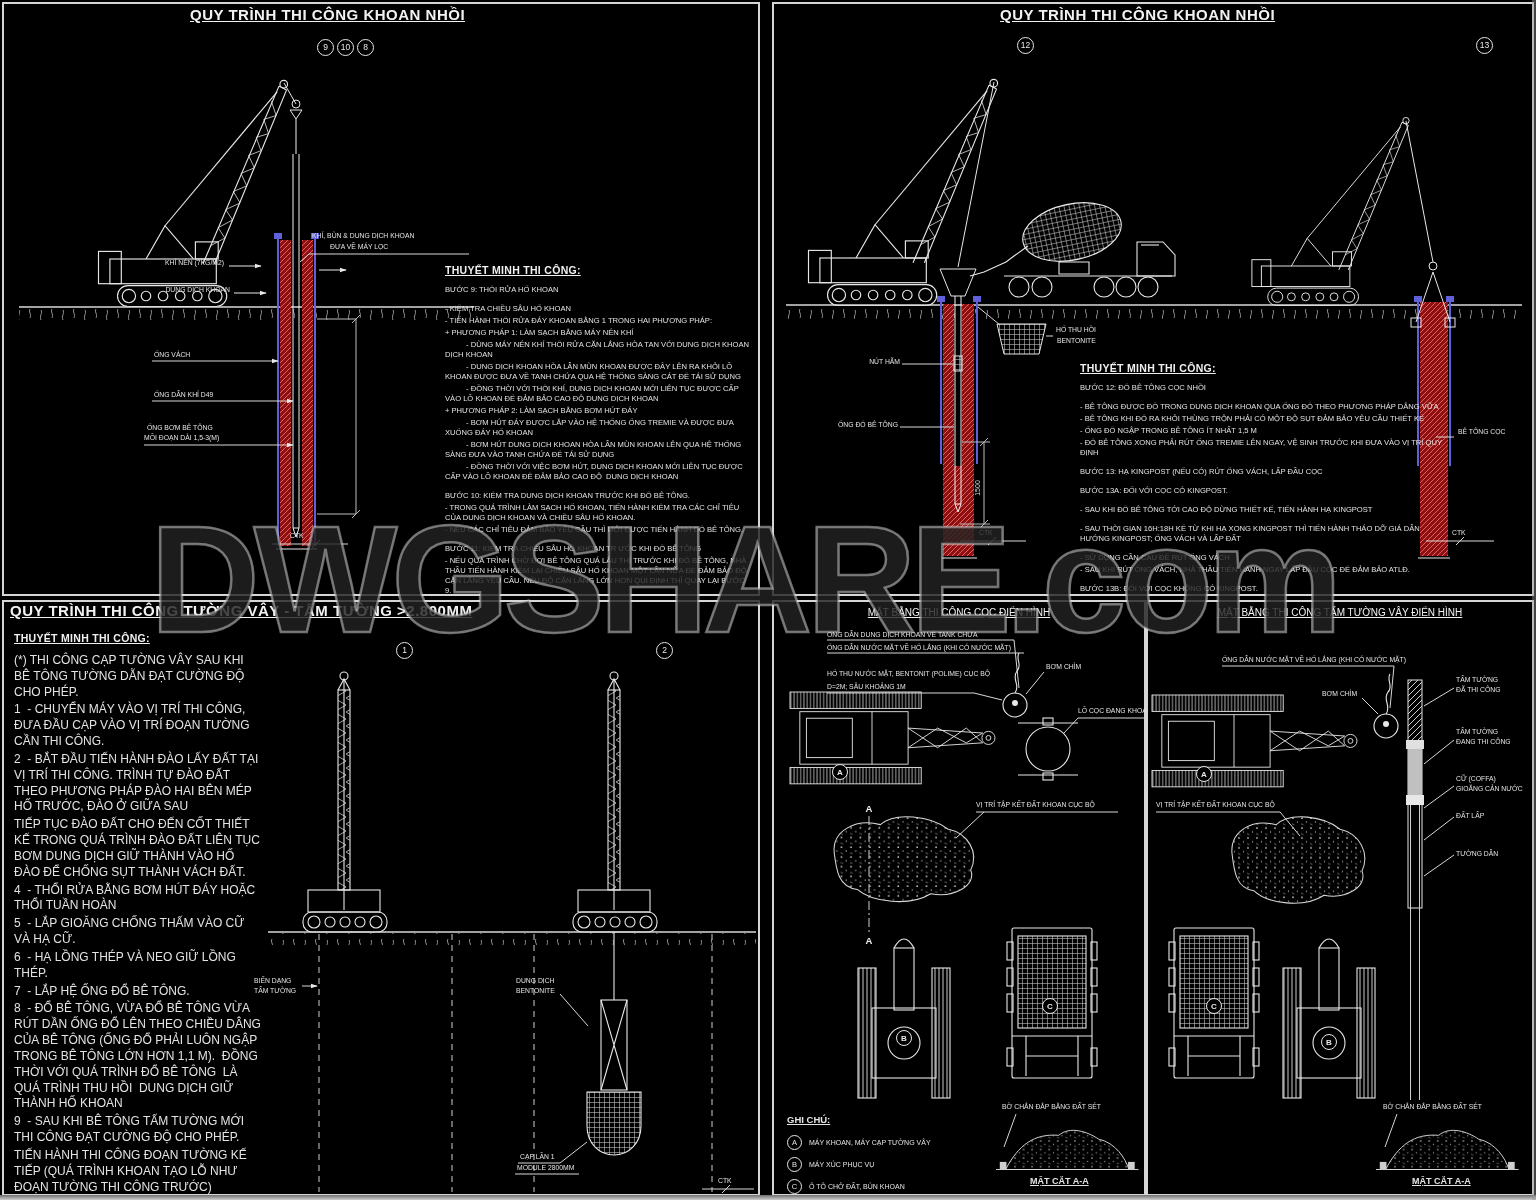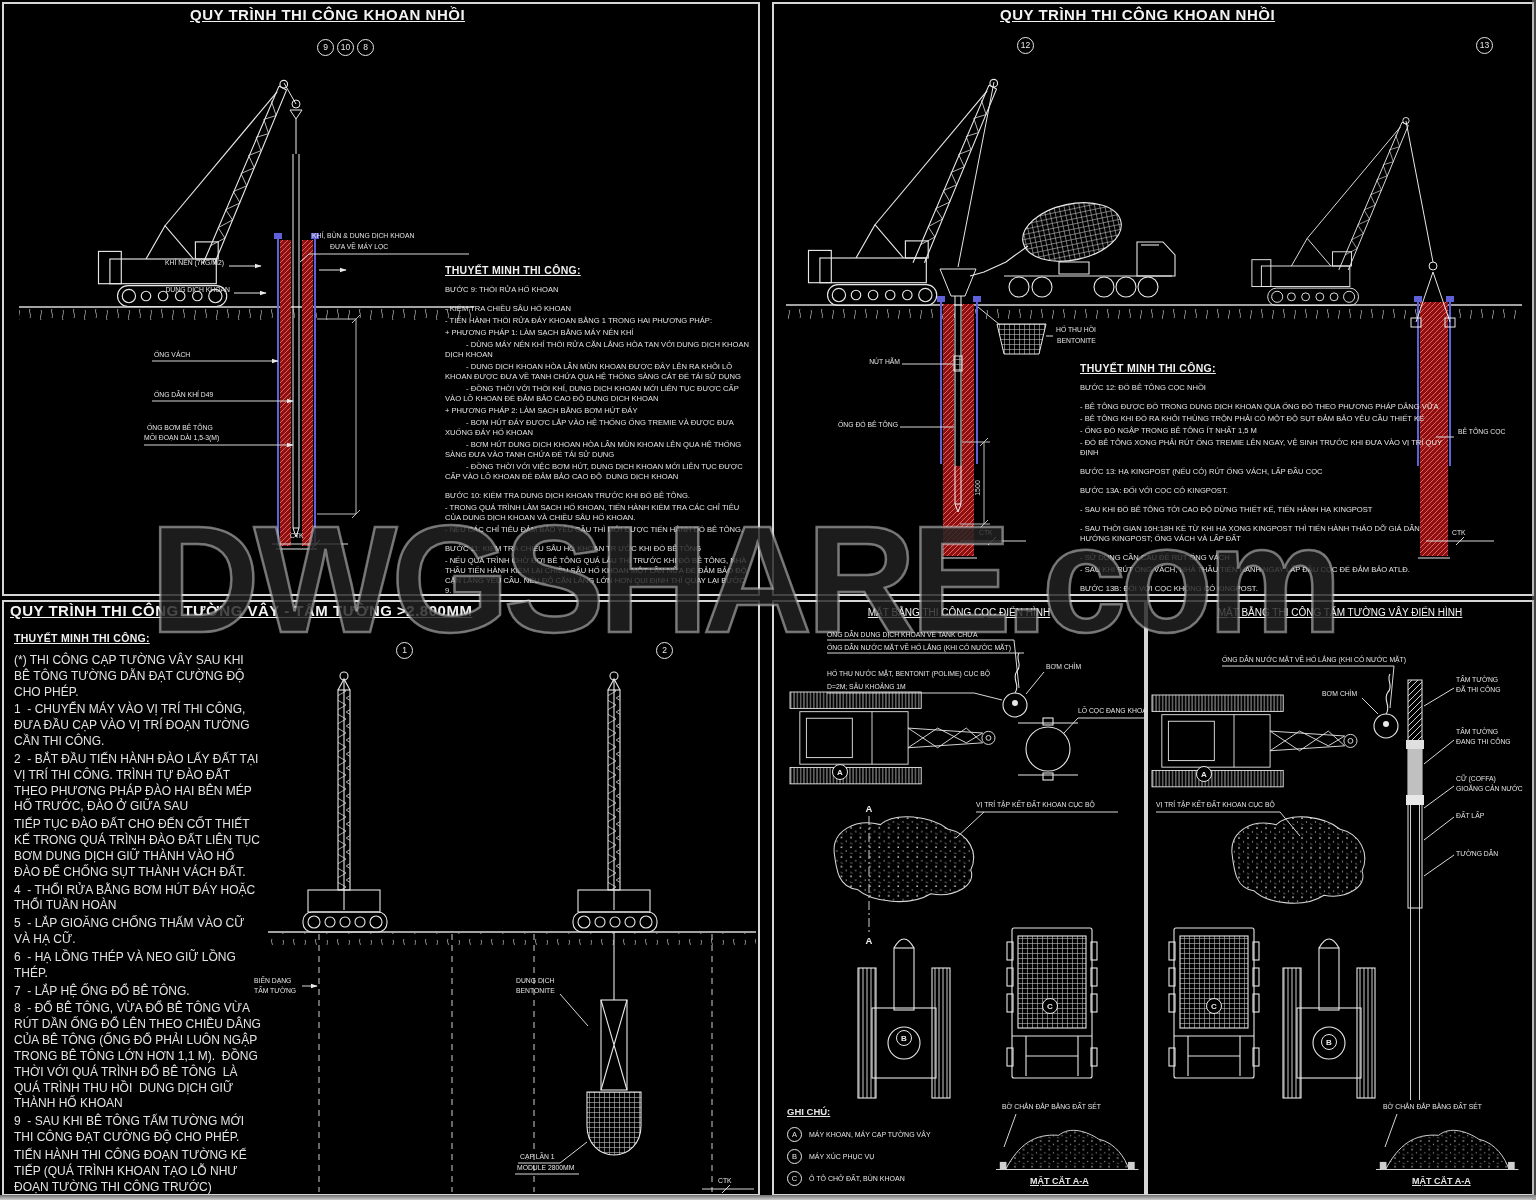--- a/index.html
+++ b/index.html
@@ -22,21 +22,21 @@
          color:#e8e8e8;font-size:8.5px;line-height:15px;text-align:center;}
   .badges{position:absolute;display:flex;gap:3px;}
   .lbl{position:absolute;font-size:6.8px;color:#e4e4e4;white-space:nowrap;line-height:1.2;}
   .lbl.r{text-align:right;}
   .lbl.big{font-size:9px;font-weight:bold;text-decoration:underline;}
   .notes{position:absolute;color:#e3e3e3;}
   .notes h3{font-size:10.5px;font-weight:bold;margin:0 0 9px 0;color:#f0f0f0;text-decoration:underline;letter-spacing:.3px;}
   .note-line{font-size:7.6px;line-height:1.32;margin:0 4px 2px 0;white-space:pre-wrap;min-height:5px;}
   #q3 .note-line{font-size:12px;}
   .legend{position:absolute;color:#e4e4e4;}
-  .legend h4{font-size:9.5px;font-weight:bold;margin:4px 0 10px 0;text-decoration:underline;}
+  .legend h4{font-size:9.5px;font-weight:bold;margin:12px 0 10px 0;text-decoration:underline;}
   .leg-item{display:flex;align-items:center;margin-bottom:7px;}
   .leg-key{width:13px;height:13px;border:1px solid #e8e8e8;border-radius:50%;font-size:7.5px;
            line-height:13px;text-align:center;margin-right:7px;flex:0 0 13px;}
   .leg-label{font-size:7px;}
   #watermark{position:absolute;left:150px;top:492px;font-size:152px;font-weight:800;letter-spacing:-6px;
              color:rgba(8,8,8,0.72);-webkit-text-stroke:2.5px rgba(215,215,215,0.5);
              text-shadow:0 0 1px rgba(230,230,230,0.35);z-index:50;pointer-events:none;white-space:nowrap;}
   .edge-b{position:absolute;left:0;top:1195px;width:1536px;height:5px;background:linear-gradient(#6e6e6e,#cfcfcf);z-index:60;}
   .edge-r{position:absolute;left:1532px;top:0;width:4px;height:1200px;background:rgba(150,150,150,.45);z-index:60;}
 </style>

